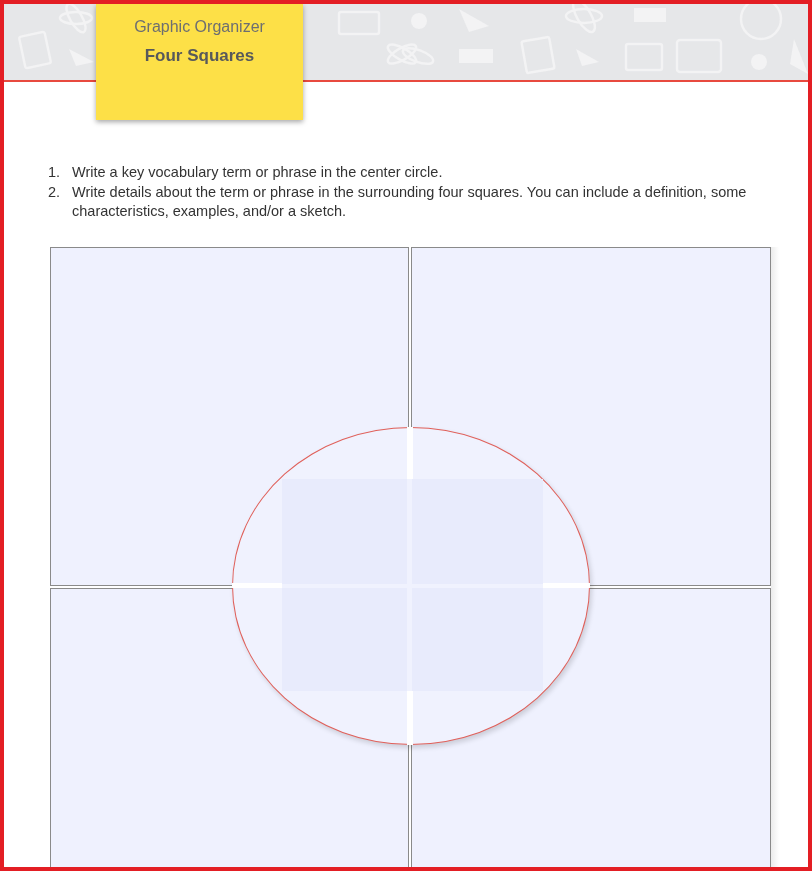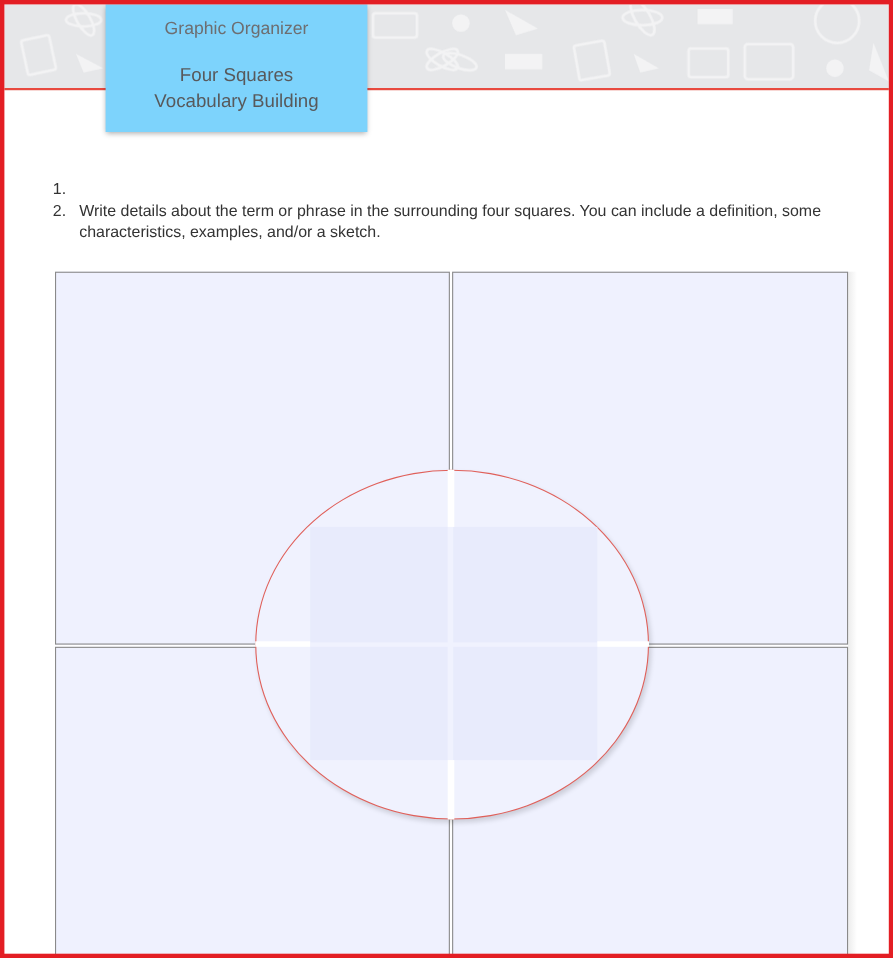--- a/index.html
+++ b/index.html
@@ -1,22 +1,22 @@
 <!DOCTYPE html>
 <html><head>
 <meta charset="utf-8">
 <style>
   html, body { margin:0; padding:0; }
   body { width:812px; height:871px; overflow:hidden; background:#fff; position:relative; font-family:"Liberation Sans", sans-serif; }
   .frame { position:absolute; left:0; top:0; width:812px; height:871px; box-sizing:border-box; border:4px solid #e31e24; z-index:10; pointer-events:none; }
   .banner { position:absolute; left:4px; top:4px; width:804px; height:76px; background:#e6e7e9; border-bottom:2px solid #e84a3f; overflow:hidden; }
   .banner svg { position:absolute; left:0; top:0; }
-  .title-card { position:absolute; left:96px; top:4px; width:238px; height:116px; background:#7dd3fc; box-shadow:0 2px 5px rgba(0,0,0,0.35); z-index:5; text-align:center; }
+  .title-card { position:absolute; left:96px; top:4px; width:207px; height:116px; background:#fde047; box-shadow:0 2px 5px rgba(0,0,0,0.35); z-index:5; text-align:center; }
   .title-card .sub { margin-top:14px; font-size:16px; color:#6d6e71; }
-  .title-card .main { margin-top:22px; font-size:17px; font-weight:normal; color:#58595b; line-height:22.5px; }
+  .title-card .main { margin-top:9px; font-size:17px; font-weight:bold; color:#58595b; line-height:22.5px; }
   .instructions { position:absolute; left:48px; top:163px; width:720px; font-size:14.5px; color:#333; line-height:19.5px; }
   .instructions .item { display:flex; }
   .instructions .num { width:24px; flex:none; }
   .square { position:absolute; background:#eff1fe; border:1px solid #8a8a8a; box-sizing:border-box; }
   .sq-tl { left:50px; top:247px; width:359px; height:339px; }
   .sq-tr { left:411px; top:247px; width:360px; height:339px; }
   .sq-bl { left:50px; top:588px; width:359px; height:290px; }
   .sq-br { left:411px; top:588px; width:360px; height:290px; }
   .circle-wrap { position:absolute; left:232px; top:427px; width:358px; height:318px; }
   .circle { position:absolute; left:0; top:0; width:356px; height:316px; border:1.5px solid #e0605a; border-radius:50%; background:#f0f2fe; box-shadow:2px 3px 5px rgba(0,0,0,0.15); }
@@ -59,27 +59,27 @@
       <rect x="455" y="45" width="34" height="14"></rect>
       <rect x="630" y="4" width="32" height="14"></rect>
     </g>
   </svg>
 </div>
 
 <div class="title-card">
   <div class="sub">Graphic Organizer</div>
   <div class="main">
     <div>Four Squares</div>
-    <div>Vocabulary Building</div>
   </div>
 </div>
 
 <div class="instructions">
   <div class="item">
     <span class="num">1.</span>
+    <span>Write a key vocabulary term or phrase in the center circle.</span>
   </div>
   <div class="item">
     <span class="num">2.</span>
     <span>Write details about the term or phrase in the surrounding four squares. You can include a definition, some characteristics, examples, and/or a sketch.</span>
   </div>
 </div>
 
 <div class="right-shadow"></div>
 <div class="square sq-tl"></div>
 <div class="square sq-tr"></div>

